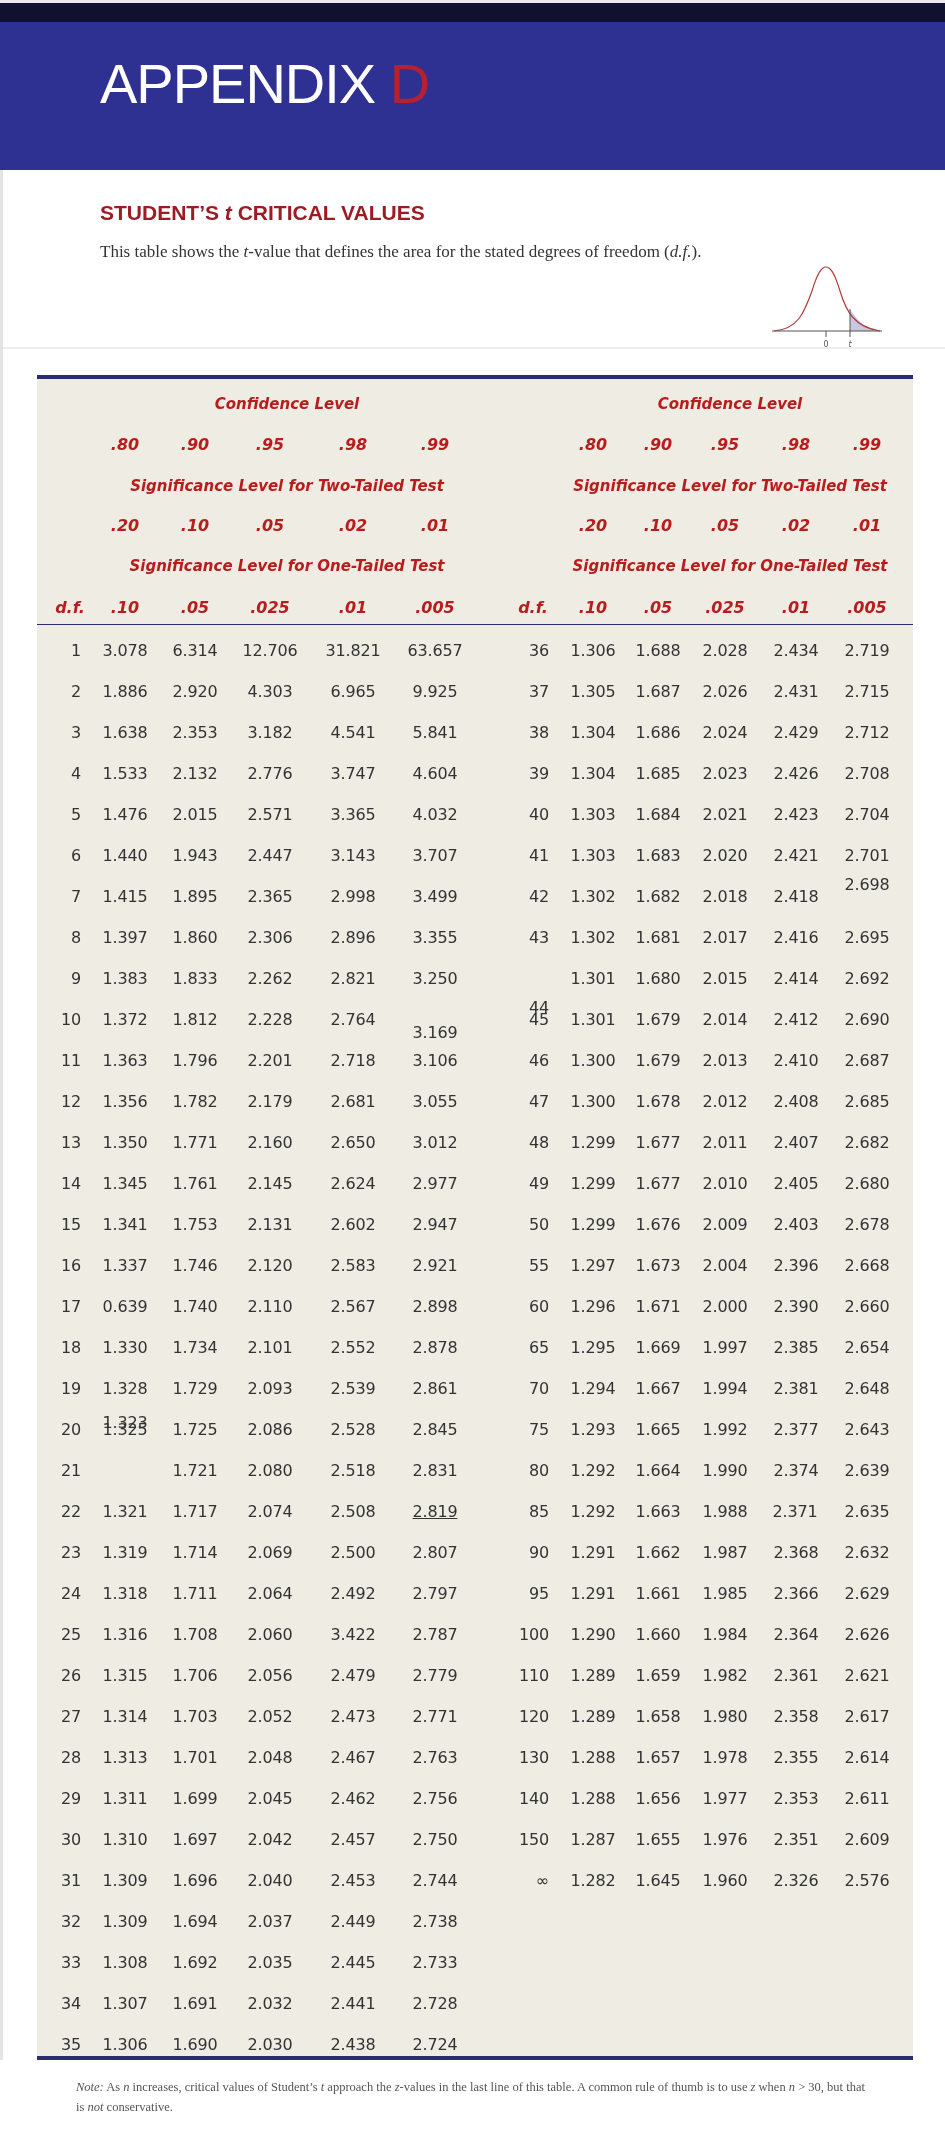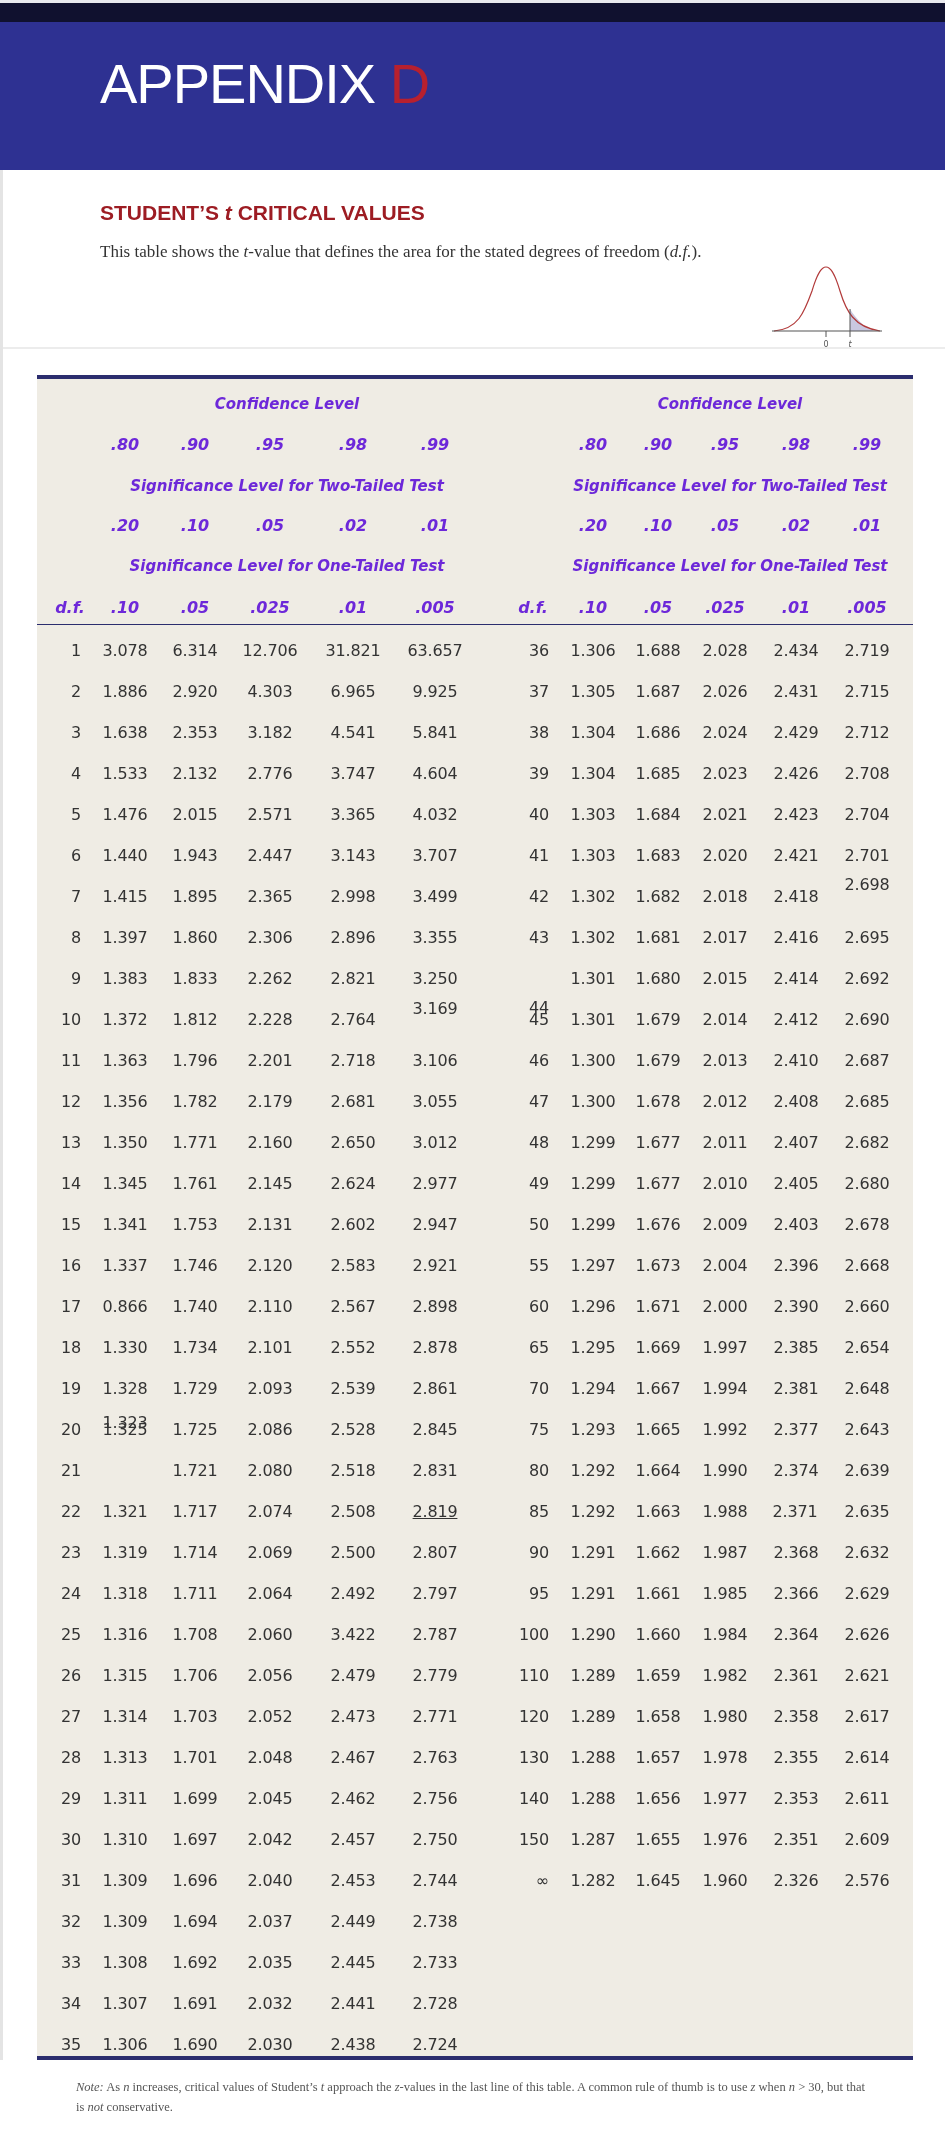--- a/index.html
+++ b/index.html
@@ -31,21 +31,21 @@
   }
   .description i { font-style: italic; }
   .bell { position: absolute; left: 768px; top: 263px; }
   .table-box {
     position: absolute; left: 37px; top: 375px; width: 876px; height: 1685px;
     background: #efece4; border-top: 4px solid #2b2d6e; border-bottom: 4px solid #2b2d6e;
     box-sizing: border-box;
   }
   .hdr {
     position: absolute; font-family: "DejaVu Sans", sans-serif; font-style: italic; font-weight: bold;
-    font-size: 15px; color: #6d28d9; white-space: nowrap; transform: translateX(-50%);
+    font-size: 15px; color: #b91c1c; white-space: nowrap; transform: translateX(-50%);
   }
   .hdr.num { font-size: 16px; }
   .divider { position: absolute; left: 0; top: 245px; width: 876px; height: 1px; background: #2b2d6e; }
   .cell {
     position: absolute; font-family: "DejaVu Sans", sans-serif; font-size: 16px; color: #333;
     white-space: nowrap; transform: translateX(-50%); letter-spacing: -0.2px;
   }
   .df { text-align: right; transform: none; }
   .note {
     position: absolute; left: 76px; top: 2077px; width: 790px; margin: 0;
@@ -176,21 +176,21 @@
       <div class="cell" style="left: 88px; top: 590px;">1.383</div>
       <div class="cell" style="left: 158px; top: 590px;">1.833</div>
       <div class="cell" style="left: 233px; top: 590px;">2.262</div>
       <div class="cell" style="left: 316px; top: 590px;">2.821</div>
       <div class="cell" style="left: 398px; top: 590px;">3.250</div>
       <div class="cell df" style="top: 631px; width: 40px; left: 4px;">10</div>
       <div class="cell" style="left: 88px; top: 631px;">1.372</div>
       <div class="cell" style="left: 158px; top: 631px;">1.812</div>
       <div class="cell" style="left: 233px; top: 631px;">2.228</div>
       <div class="cell" style="left: 316px; top: 631px;">2.764</div>
-      <div class="cell" style="left: 398px; top: 620px;">3.169</div>
+      <div class="cell" style="left: 398px; top: 644px;">3.169</div>
       <div class="cell df" style="top: 672px; width: 40px; left: 4px;">11</div>
       <div class="cell" style="left: 88px; top: 672px;">1.363</div>
       <div class="cell" style="left: 158px; top: 672px;">1.796</div>
       <div class="cell" style="left: 233px; top: 672px;">2.201</div>
       <div class="cell" style="left: 316px; top: 672px;">2.718</div>
       <div class="cell" style="left: 398px; top: 672px;">3.106</div>
       <div class="cell df" style="top: 713px; width: 40px; left: 4px;">12</div>
       <div class="cell" style="left: 88px; top: 713px;">1.356</div>
       <div class="cell" style="left: 158px; top: 713px;">1.782</div>
       <div class="cell" style="left: 233px; top: 713px;">2.179</div>
@@ -214,21 +214,21 @@
       <div class="cell" style="left: 233px; top: 836px;">2.131</div>
       <div class="cell" style="left: 316px; top: 836px;">2.602</div>
       <div class="cell" style="left: 398px; top: 836px;">2.947</div>
       <div class="cell df" style="top: 877px; width: 40px; left: 4px;">16</div>
       <div class="cell" style="left: 88px; top: 877px;">1.337</div>
       <div class="cell" style="left: 158px; top: 877px;">1.746</div>
       <div class="cell" style="left: 233px; top: 877px;">2.120</div>
       <div class="cell" style="left: 316px; top: 877px;">2.583</div>
       <div class="cell" style="left: 398px; top: 877px;">2.921</div>
       <div class="cell df" style="top: 918px; width: 40px; left: 4px;">17</div>
-      <div class="cell" style="left: 88px; top: 918px;">0.866</div>
+      <div class="cell" style="left: 88px; top: 918px;">0.639</div>
       <div class="cell" style="left: 158px; top: 918px;">1.740</div>
       <div class="cell" style="left: 233px; top: 918px;">2.110</div>
       <div class="cell" style="left: 316px; top: 918px;">2.567</div>
       <div class="cell" style="left: 398px; top: 918px;">2.898</div>
       <div class="cell df" style="top: 959px; width: 40px; left: 4px;">18</div>
       <div class="cell" style="left: 88px; top: 959px;">1.330</div>
       <div class="cell" style="left: 158px; top: 959px;">1.734</div>
       <div class="cell" style="left: 233px; top: 959px;">2.101</div>
       <div class="cell" style="left: 316px; top: 959px;">2.552</div>
       <div class="cell" style="left: 398px; top: 959px;">2.878</div>

